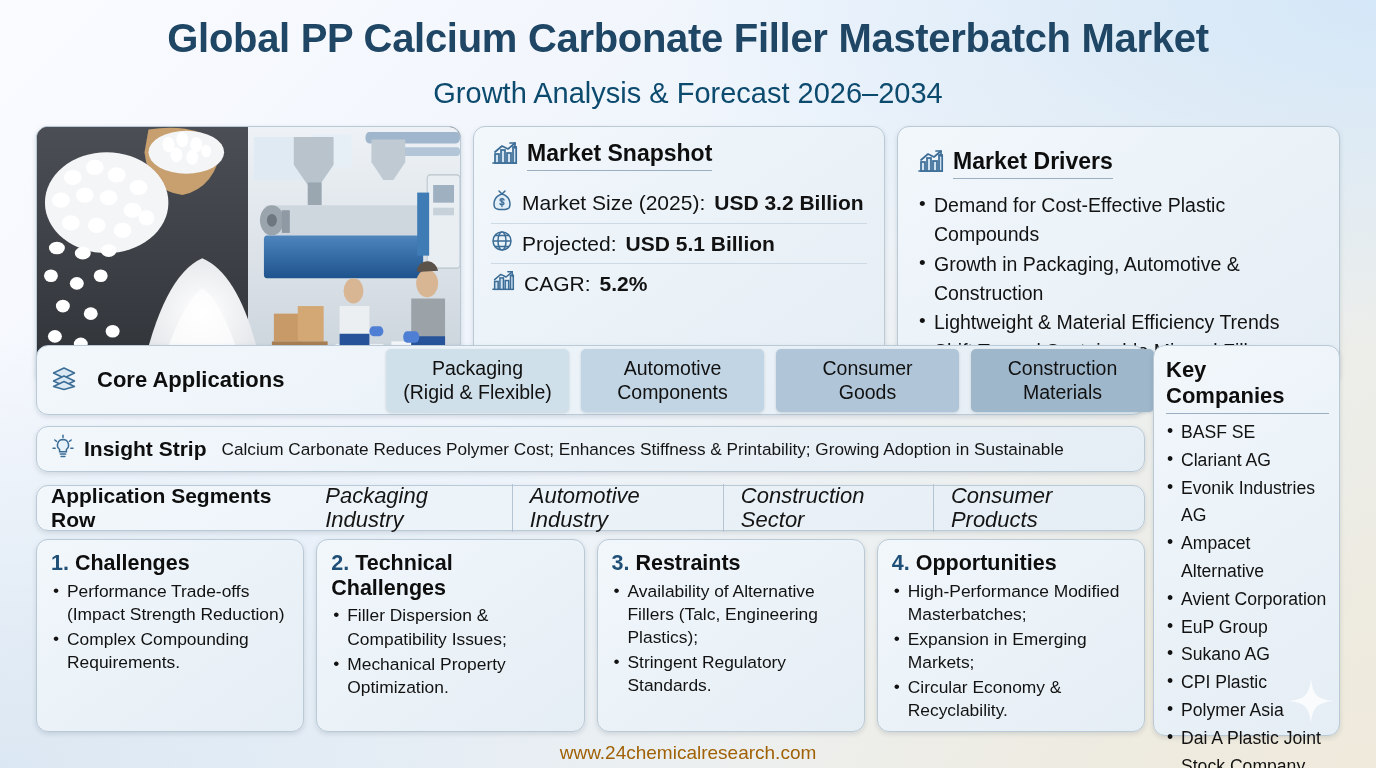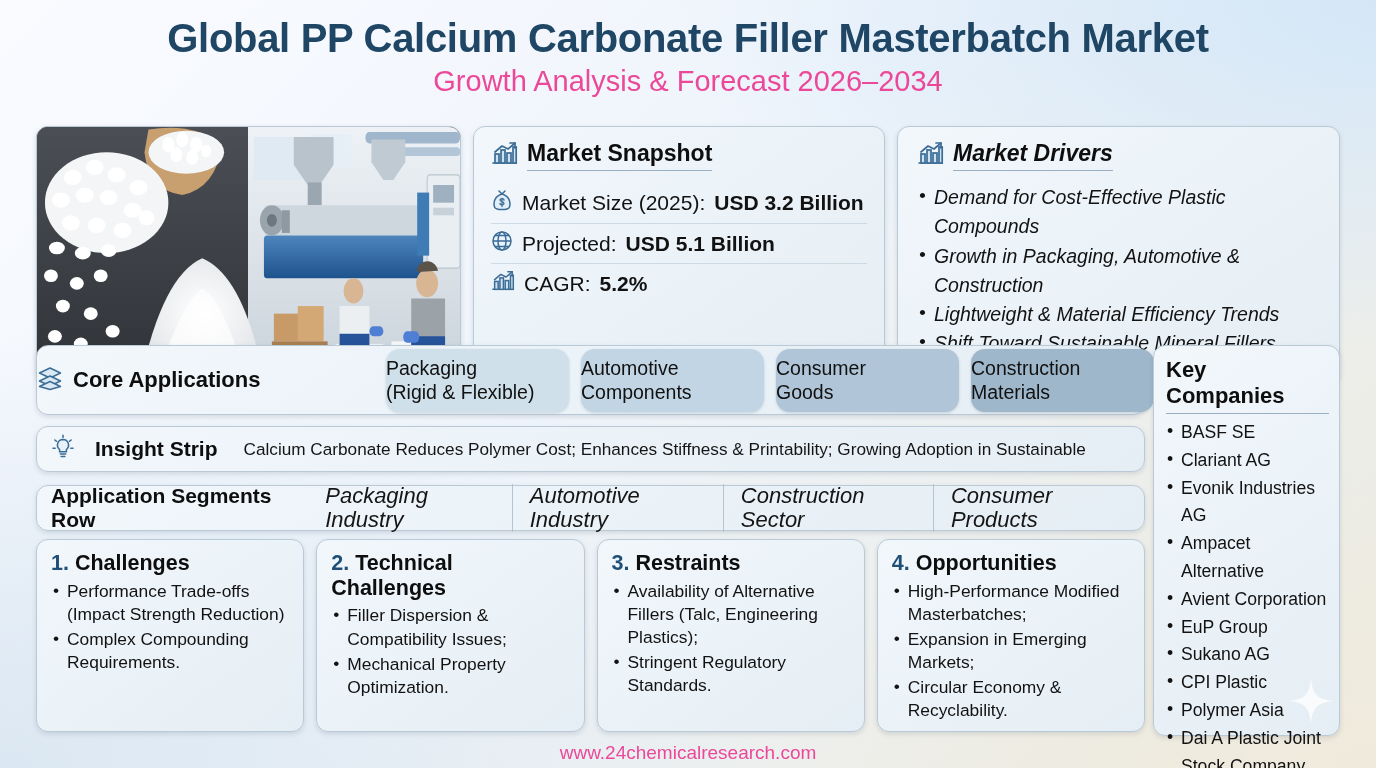--- a/index.html
+++ b/index.html
@@ -17,21 +17,21 @@
     position: relative;
   }
 
   
   .header { padding-top: 16px; text-align: center; }
   .h-title {
     font-size: 40px; font-weight: bold; color: #1f4664;
     letter-spacing: -0.3px; line-height: 1.12;
   }
   .h-sub {
-    font-size: 29px; color: #ec4899; margin-top: 4px; line-height: 1.15;
+    font-size: 29px; color: #0c4a6e; margin-top: 16px; line-height: 1.15;
   }
 
   
   .card {
     background: linear-gradient(145deg, #f2f7fb 0%, #eaf2f8 55%, #e6eef5 100%);
     border: 1.5px solid #b9c9d6;
     border-radius: 12px;
     box-shadow: 0 2px 5px rgba(40,60,80,.14);
   }
 
@@ -41,21 +41,21 @@
     width: 1304px; height: 258px;
     display: flex; gap: 12px;
   }
   .photo {
     width: 425px; border-radius: 12px; overflow: hidden;
     border: 1.5px solid #b9c9d6; box-shadow: 0 2px 5px rgba(40,60,80,.18);
     position: relative; background: #3a3d42;
   }
   .photo svg { display: block; width: 100%; height: 100%; }
   .snapshot { width: 412px; padding: 13px 17px 10px 17px; }
-  .drivers  { flex: 1;       padding: 13px 19px 10px 19px; font-style: italic; }
+  .drivers  { flex: 1;       padding: 21px 19px 10px 19px; }
 
   .card-head {
     display: flex; align-items: center; gap: 9px;
     padding-bottom: 5px;
   }
   .card-head .ttl {
     font-size: 23px; font-weight: bold; color: #0e0e0e;
     border-bottom: 1.5px solid #9ab0c2; padding-bottom: 3px;
   }
   .ico { flex: 0 0 auto; display: block; }
@@ -75,32 +75,32 @@
     line-height: 1.5; padding-left: 17px; position: relative;
   }
   .bullets li::before {
     content: "•"; position: absolute; left: 2px; top: -1px; font-size: 19px;
   }
 
   
   .row2 { position: absolute; left: 36px; top: 345px; width: 1304px; }
   .core {
     position: absolute; left: 0; top: 0; width: 1109px; height: 70px;
-    display: flex; align-items: center; gap: 10px;
+    display: flex; align-items: center; padding-left: 14px; gap: 20px;
   }
   .core-label {
     font-size: 22px; font-weight: bold; color: #0e0e0e; white-space: nowrap;
   }
   .chips {
     position: absolute; left: 349px; top: 3px;
     display: flex; gap: 12px;
   }
   .chip {
-    width: 183px; height: 63px; border-radius: 14px;
-    display: flex; flex-direction: column; align-items: flex-start;
+    width: 183px; height: 63px; border-radius: 5px;
+    display: flex; flex-direction: column; align-items: center;
     justify-content: center; text-align: center;
     font-size: 19.5px; color: #111; line-height: 1.2;
     box-shadow: 0 1px 3px rgba(40,60,80,.18);
   }
 
   .companies {
     position: absolute; left: 1117px; top: 0;
     width: 187px; height: 391px;
     padding: 11px 10px 8px 12px;
   }
@@ -115,21 +115,21 @@
   }
   .companies li::before {
     content: "•"; position: absolute; left: 1px; top: -1px;
   }
   .sparkle { position: absolute; right: 4px; bottom: 6px; opacity: .85; }
 
   
   .insight {
     position: absolute; left: 36px; top: 426px;
     width: 1109px; height: 46px;
-    display: flex; align-items: center; gap: 20px; padding-left: 14px;
+    display: flex; align-items: center; gap: 9px; padding-left: 14px;
   }
   .insight .lbl { font-size: 21px; font-weight: bold; color: #0e0e0e; }
   .insight .txt { font-size: 17.2px; color: #151515; margin-left: 6px; }
 
   
   .segments {
     position: absolute; left: 36px; top: 485px;
     width: 1109px; height: 46px;
     display: flex; align-items: center; padding-left: 14px;
   }
@@ -157,21 +157,21 @@
     line-height: 1.33; padding-left: 16px; position: relative;
     margin-top: 2px;
   }
   .qcard li::before {
     content: "•"; position: absolute; left: 2px; top: -1px;
   }
 
   
   .footer {
     position: absolute; left: 0; bottom: 4px; width: 100%;
-    text-align: center; font-size: 19px; color: #ec4899;
+    text-align: center; font-size: 19px; color: #a16207;
   }
 </style>
 </head>
 <body>
 
 <div class="header">
   <div class="h-title">Global PP Calcium Carbonate Filler Masterbatch Market</div>
   <div class="h-sub">Growth Analysis &amp; Forecast 2026–2034</div>
 </div>
 

